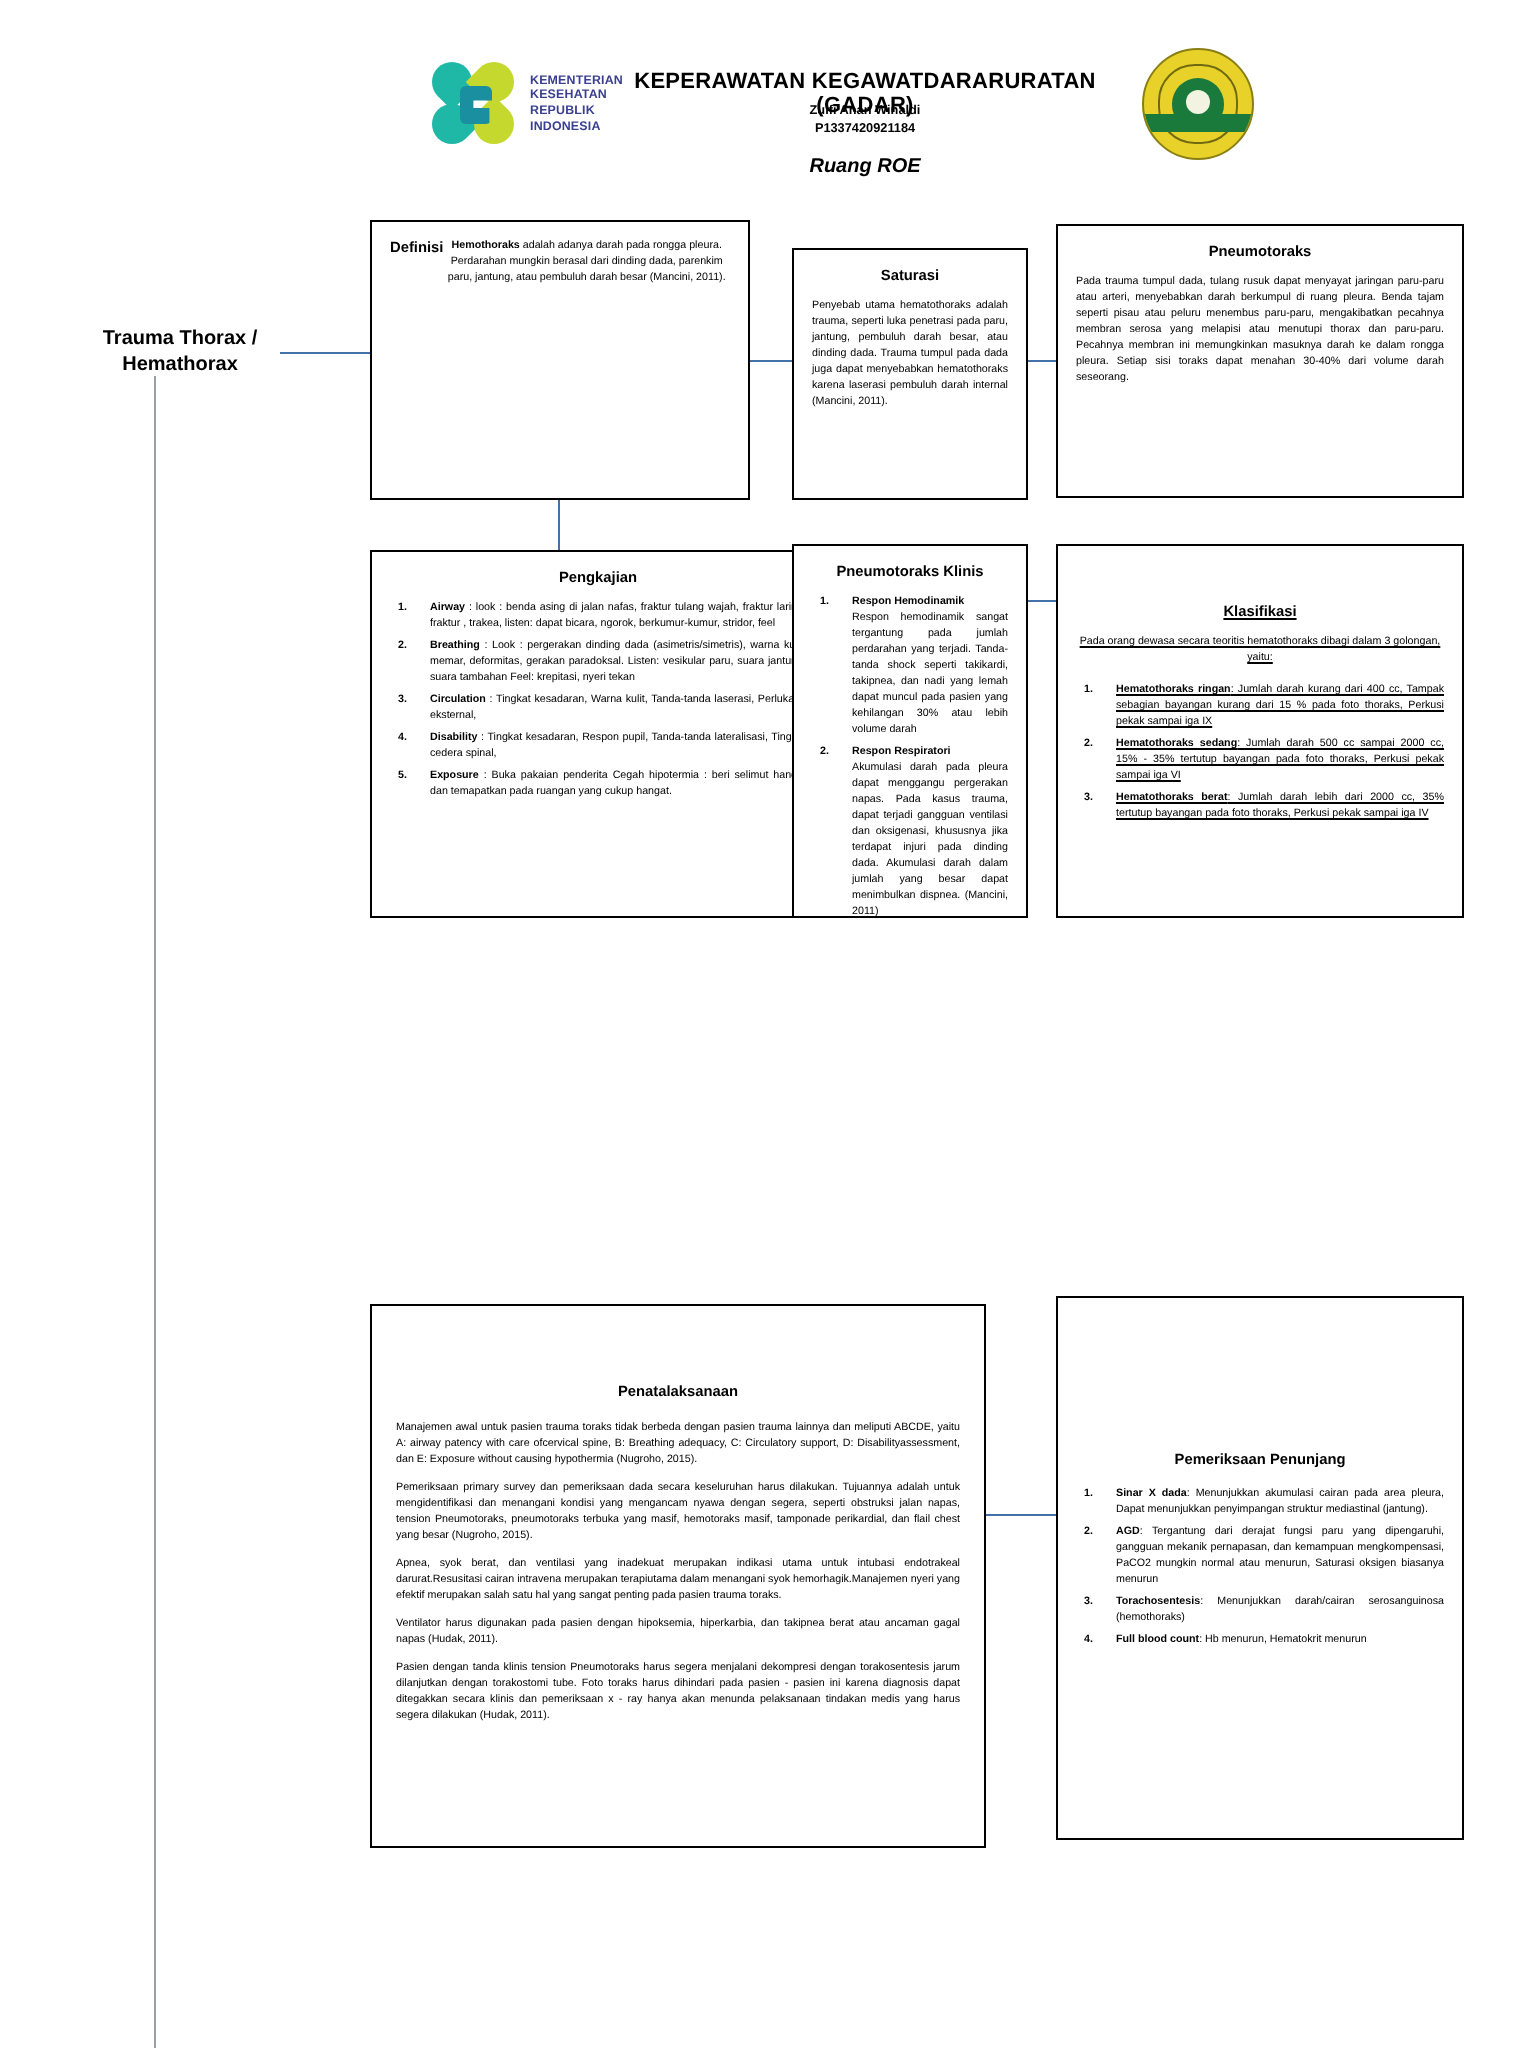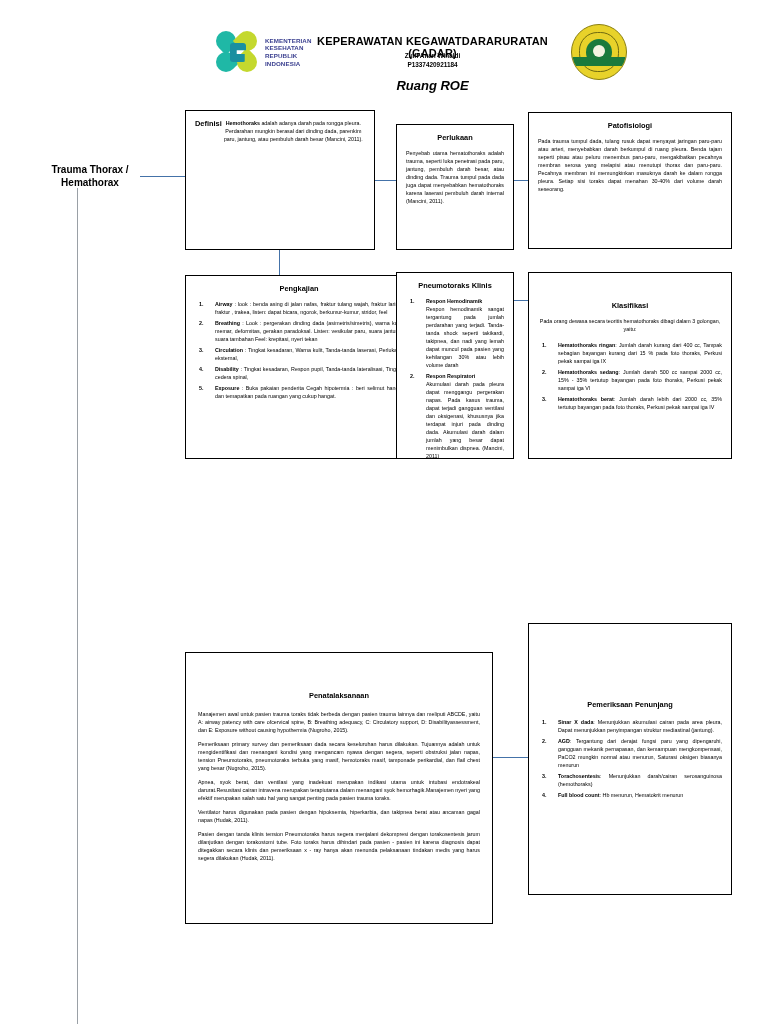--- a/index.html
+++ b/index.html
@@ -124,21 +124,21 @@
     width: 265px;
     text-align: center;
     font-size: 6.4px;
     font-weight: bold;
   }
   #header-room {
     position: absolute;
     left: 300px; top: 78px;
     width: 265px;
     text-align: center;
-    font-size: 13px;
+    font-size: 10px;
     font-weight: bold;
     font-style: italic;
   }
 
   
   #root-label {
     position: absolute;
     left: 30px; top: 163px;
     width: 120px;
     text-align: center;
@@ -203,24 +203,24 @@
   .sub-head { font-weight: bold; display: block; }
 
   
   #box-definisi      { left: 185px; top: 110px;  width: 190px; height: 140px;
                        display: flex; justify-content: center; }
   #box-etiologi      { left: 396px; top: 124px;  width: 118px; height: 126px; }
   #box-patofisiologi { left: 528px; top: 112px;  width: 204px; height: 137px; }
   #box-pengkajian    { left: 185px; top: 275px;  width: 228px; height: 184px; }
   #box-manifestasi   { left: 396px; top: 272px;  width: 118px; height: 187px; }
   #box-klasifikasi   { left: 528px; top: 272px;  width: 204px; height: 187px;
-                       padding-top: 28px; }
+                       padding-top: 28px; text-decoration: underline; }
   #box-penatalaksanaan { left: 185px; top: 652px; width: 308px; height: 272px;
                        padding: 38px 12px 10px 12px; }
-  #box-penunjang     { left: 528px; top: 623px;  width: 204px; height: 272px;
+  #box-penunjang     { left: 528px; top: 648px;  width: 204px; height: 272px;
                        padding-top: 76px; }
 
   #box-definisi .box-title { margin-bottom: 9px; }
   #box-definisi p { text-align: center; }
   #box-klasifikasi .lead { text-align: center; margin-bottom: 8px; }
   #box-penunjang .box-title { margin-bottom: 9px; }
   #box-penatalaksanaan .box-title { margin-bottom: 10px; }
 </style>
 </head>
 <body>
@@ -268,26 +268,26 @@
 <div class="conn conn-h" style="left:493px; top:757px; width:35px;"></div>
 
 <div class="conn conn-v conn-gray" style="left:77px; top:188px; height:836px;"></div>
 
 <div class="box" id="box-definisi">
   <div class="box-title">Definisi</div>
   <p><b>Hemothoraks</b><span> adalah adanya darah pada rongga pleura. Perdarahan mungkin berasal dari dinding dada, parenkim paru, jantung, atau pembuluh darah besar (Mancini, 2011).</span></p>
 </div>
 
 <div class="box" id="box-etiologi">
-  <div class="box-title">Perlukaan</div>
+  <div class="box-title">Saturasi</div>
   <p>Penyebab utama hematothoraks adalah trauma, seperti luka penetrasi pada paru, jantung, pembuluh darah besar, atau dinding dada. Trauma tumpul pada dada juga dapat menyebabkan hematothoraks karena laserasi pembuluh darah internal (Mancini, 2011).</p>
 </div>
 
 <div class="box" id="box-patofisiologi">
-  <div class="box-title">Patofisiologi</div>
+  <div class="box-title">Pneumotoraks</div>
   <p>Pada trauma tumpul dada, tulang rusuk dapat menyayat jaringan paru-paru atau arteri, menyebabkan darah berkumpul di ruang pleura. Benda tajam seperti pisau atau peluru menembus paru-paru, mengakibatkan pecahnya membran serosa yang melapisi atau menutupi thorax dan paru-paru. Pecahnya membran ini memungkinkan masuknya darah ke dalam rongga pleura. Setiap sisi toraks dapat menahan 30-40% dari volume darah seseorang.</p>
 </div>
 
 <div class="box" id="box-pengkajian">
   <div class="box-title">Pengkajian</div>
   <ol class="numlist">
     <li><b>Airway</b><span> : look : benda asing di jalan nafas, fraktur tulang wajah, fraktur laring, fraktur , trakea, listen: dapat bicara, ngorok, berkumur-kumur, stridor, feel</span></li>
     <li><b>Breathing</b><span> : Look : pergerakan dinding dada (asimetris/simetris), warna kulit, memar, deformitas, gerakan paradoksal. Listen: vesikular paru, suara jantung, suara tambahan Feel: krepitasi, nyeri tekan</span></li>
     <li><b>Circulation</b><span> : Tingkat kesadaran, Warna kulit, Tanda-tanda laserasi, Perlukaan eksternal,</span></li>
     <li><b>Disability</b><span> : Tingkat kesadaran, Respon pupil, Tanda-tanda lateralisasi, Tingkat cedera spinal,</span></li>

